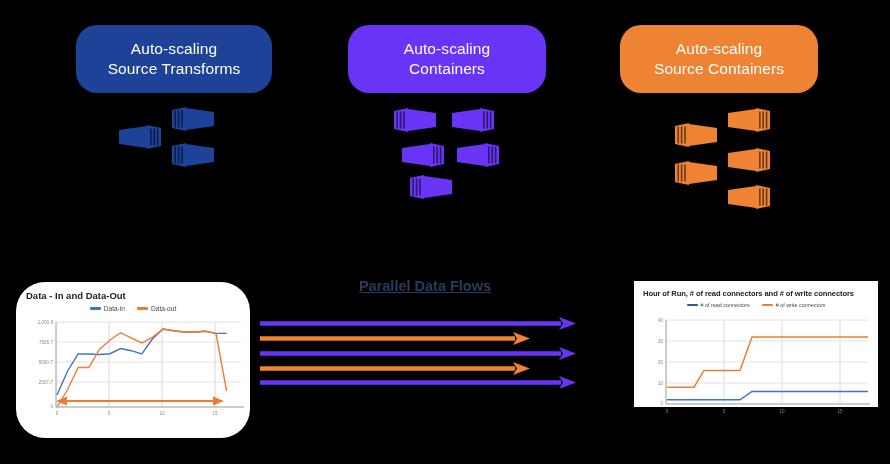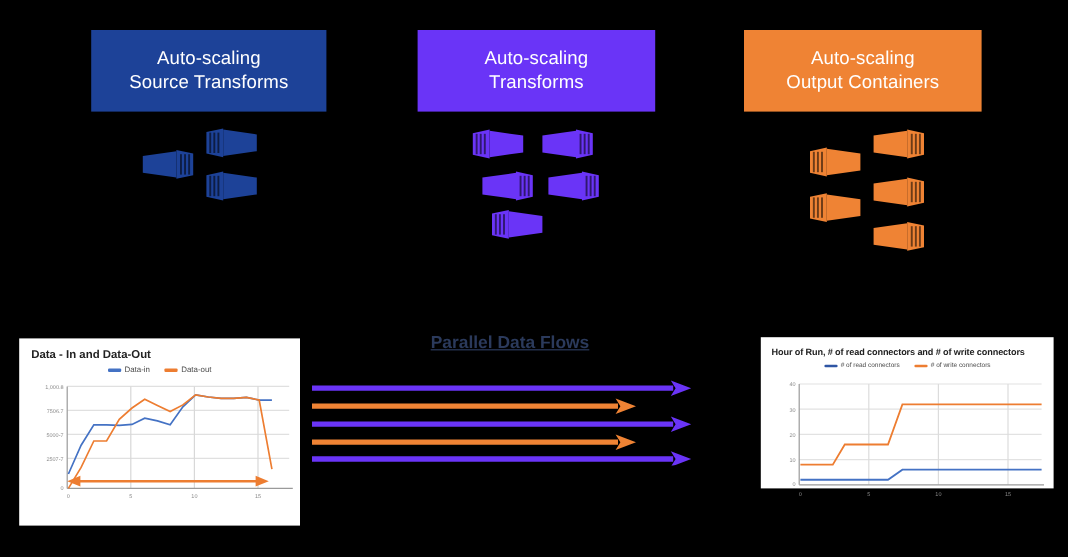--- a/index.html
+++ b/index.html
@@ -13,20 +13,21 @@
 
   
   .hdr{
     position:absolute;
     display:flex;flex-direction:column;
     align-items:center;justify-content:center;
     color:#ffffff;
     font-size:15.5px;line-height:20px;
     letter-spacing:.1px;
     text-align:center;
+    border-radius:21px;
   }
   .hdr span{display:block;}
   #hdr-src{left:76px;top:25px;width:196px;height:68px;background:#1d4298;}
   #hdr-tra{left:348px;top:25px;width:198px;height:68px;background:#6a34f7;}
   #hdr-out{left:620px;top:25px;width:198px;height:68px;background:#ef8334;}
 
   
   .cgroup{position:absolute;}
   .cicon{position:absolute;width:46px;height:30px;}
   .cicon svg{display:block;width:46px;height:30px;}
@@ -41,21 +42,21 @@
 
   
   .arrow-wrap{position:absolute;left:258px;top:316px;width:325px;height:72px;}
   .arrow-wrap svg{display:block;}
 
   
   .panel{
     position:absolute;background:#ffffff;
     box-sizing:border-box;
   }
-  #panel-left{left:16px;top:282px;width:234px;height:156px;}
+  #panel-left{left:16px;top:282px;width:234px;height:156px;border-radius:29px;}
   #panel-right{left:634px;top:281px;width:244px;height:126px;}
 
   .ch-title{
     font-weight:bold;color:#222222;
     margin:0;padding:0;
   }
   #panel-left .ch-title{font-size:9.5px;padding:8px 0 0 10px;}
   #panel-right .ch-title{font-size:7.6px;padding:8px 0 0 9px;letter-spacing:-.1px;}
 
   .ch-legend{
@@ -80,25 +81,25 @@
 <body>
 
 <div class="stage">
 
   <div class="hdr" id="hdr-src">
     <span>Auto-scaling</span>
     <span>Source Transforms</span>
   </div>
   <div class="hdr" id="hdr-tra">
     <span>Auto-scaling</span>
-    <span>Transforms</span>
+    <span>Containers</span>
   </div>
   <div class="hdr" id="hdr-out">
     <span>Auto-scaling</span>
-    <span>Output Containers</span>
+    <span>Source Containers</span>
   </div>
 
   <svg width="0" height="0" style="position:absolute" aria-hidden="true">
     <defs>
       <g id="container-glyph">
         <path d="M2,8 L30,4 L30,26 L2,22 Z"></path>
         <path d="M30,3 L44,6 L44,24 L30,27 Z"></path>
         <rect x="33" y="6.5" width="1.6" height="17" fill="#000" opacity="0.55"></rect>
         <rect x="36.4" y="6.5" width="1.6" height="17" fill="#000" opacity="0.55"></rect>
         <rect x="39.8" y="6.5" width="1.6" height="17" fill="#000" opacity="0.55"></rect>

